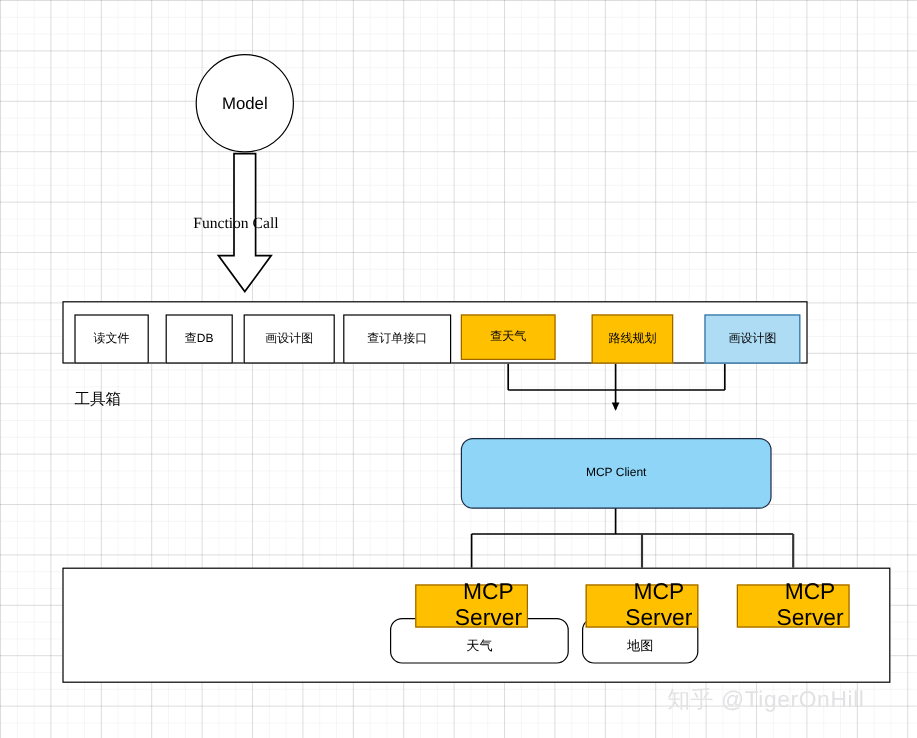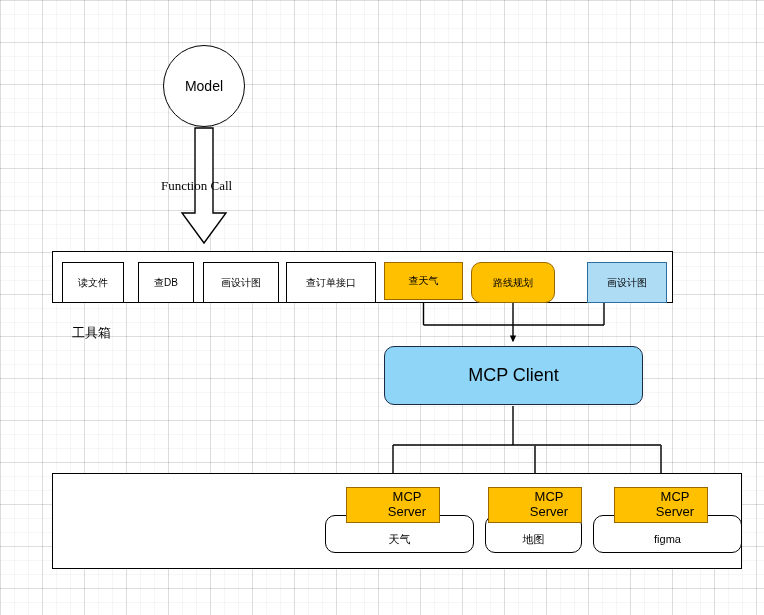--- a/index.html
+++ b/index.html
@@ -74,40 +74,41 @@
     position: absolute;
     font-size: 13px;
     color: #000;
   }
 
   
   .mcp-client {
     background: #8ED5F7;
     border: 1.6px solid #1B2A44;
     border-radius: 10px;
-    font-size: 18px;
+    font-size: 10px;
+    margin-top: 19px;
   }
 
   
   .bottom-frame {
     border: 1.6px solid #000;
     background: #ffffff;
   }
   .server-card {
     border: 1.6px solid #000;
     background: #ffffff;
     border-radius: 10px;
     font-size: 11px;
     align-items: flex-end;
     padding-bottom: 6px;
   }
   .server-badge {
     background: #FFC000;
     border: 1.6px solid #996600;
-    font-size: 13px;
+    font-size: 19px;
     padding-left: 28px;
   }
 
   .watermark {
     position: absolute;
     color: #e2e2e4;
     font-size: 19px;
     letter-spacing: 0.5px;
     white-space: nowrap;
   }
@@ -171,49 +172,47 @@
   </div>
   <div class="node tool-box" style="left:203px; top:262px; width:76px; height:41px;">
     <span>画设计图</span>
   </div>
   <div class="node tool-box" style="left:286px; top:262px; width:90px; height:41px;">
     <span>查订单接口</span>
   </div>
   <div class="node tool-box orange" style="left:384px; top:262px; width:79px; height:38px;">
     <span>查天气</span>
   </div>
-  <div class="node tool-box orange" style="left:471px; top:262px; width:84px; height:41px;border-radius:10px;">
+  <div class="node tool-box orange" style="left:493px; top:262px; width:68px; height:41px;">
     <span>路线规划</span>
   </div>
   <div class="node tool-box blue" style="left:564px; top:262px; width:80px; height:41px;">
     <span>画设计图</span>
   </div>
 
-  <div class="frame-label" style="left:72px; top:324px;">工具箱</div>
+  <div class="frame-label" style="left:62px; top:324px;">工具箱</div>
 
   <div class="node mcp-client" style="left:384px; top:346px; width:259px; height:59px;">
     <span>MCP Client</span>
   </div>
 
   <div class="bottom-frame" style="position:absolute; left:52px; top:473px; width:690px; height:96px;"></div>
 
   <div class="node server-card" style="left:325px; top:515px; width:149px; height:38px;">
     <span>天气</span>
   </div>
   <div class="node server-card" style="left:485px; top:515px; width:97px; height:38px;">
     <span>地图</span>
   </div>
-  <div class="node server-card" style="left:593px; top:515px; width:149px; height:38px;">
-    <span>figma</span>
-  </div>
 
   <div class="node server-badge" style="left:346px; top:487px; width:94px; height:36px;">
     <span>MCP Server</span>
   </div>
   <div class="node server-badge" style="left:488px; top:487px; width:94px; height:36px;">
     <span>MCP Server</span>
   </div>
   <div class="node server-badge" style="left:614px; top:487px; width:94px; height:36px;">
     <span>MCP Server</span>
   </div>
 
+  <div class="watermark" style="left:556px; top:570px;">知乎 @TigerOnHill</div>
 
 </div>
 
 </body></html>

